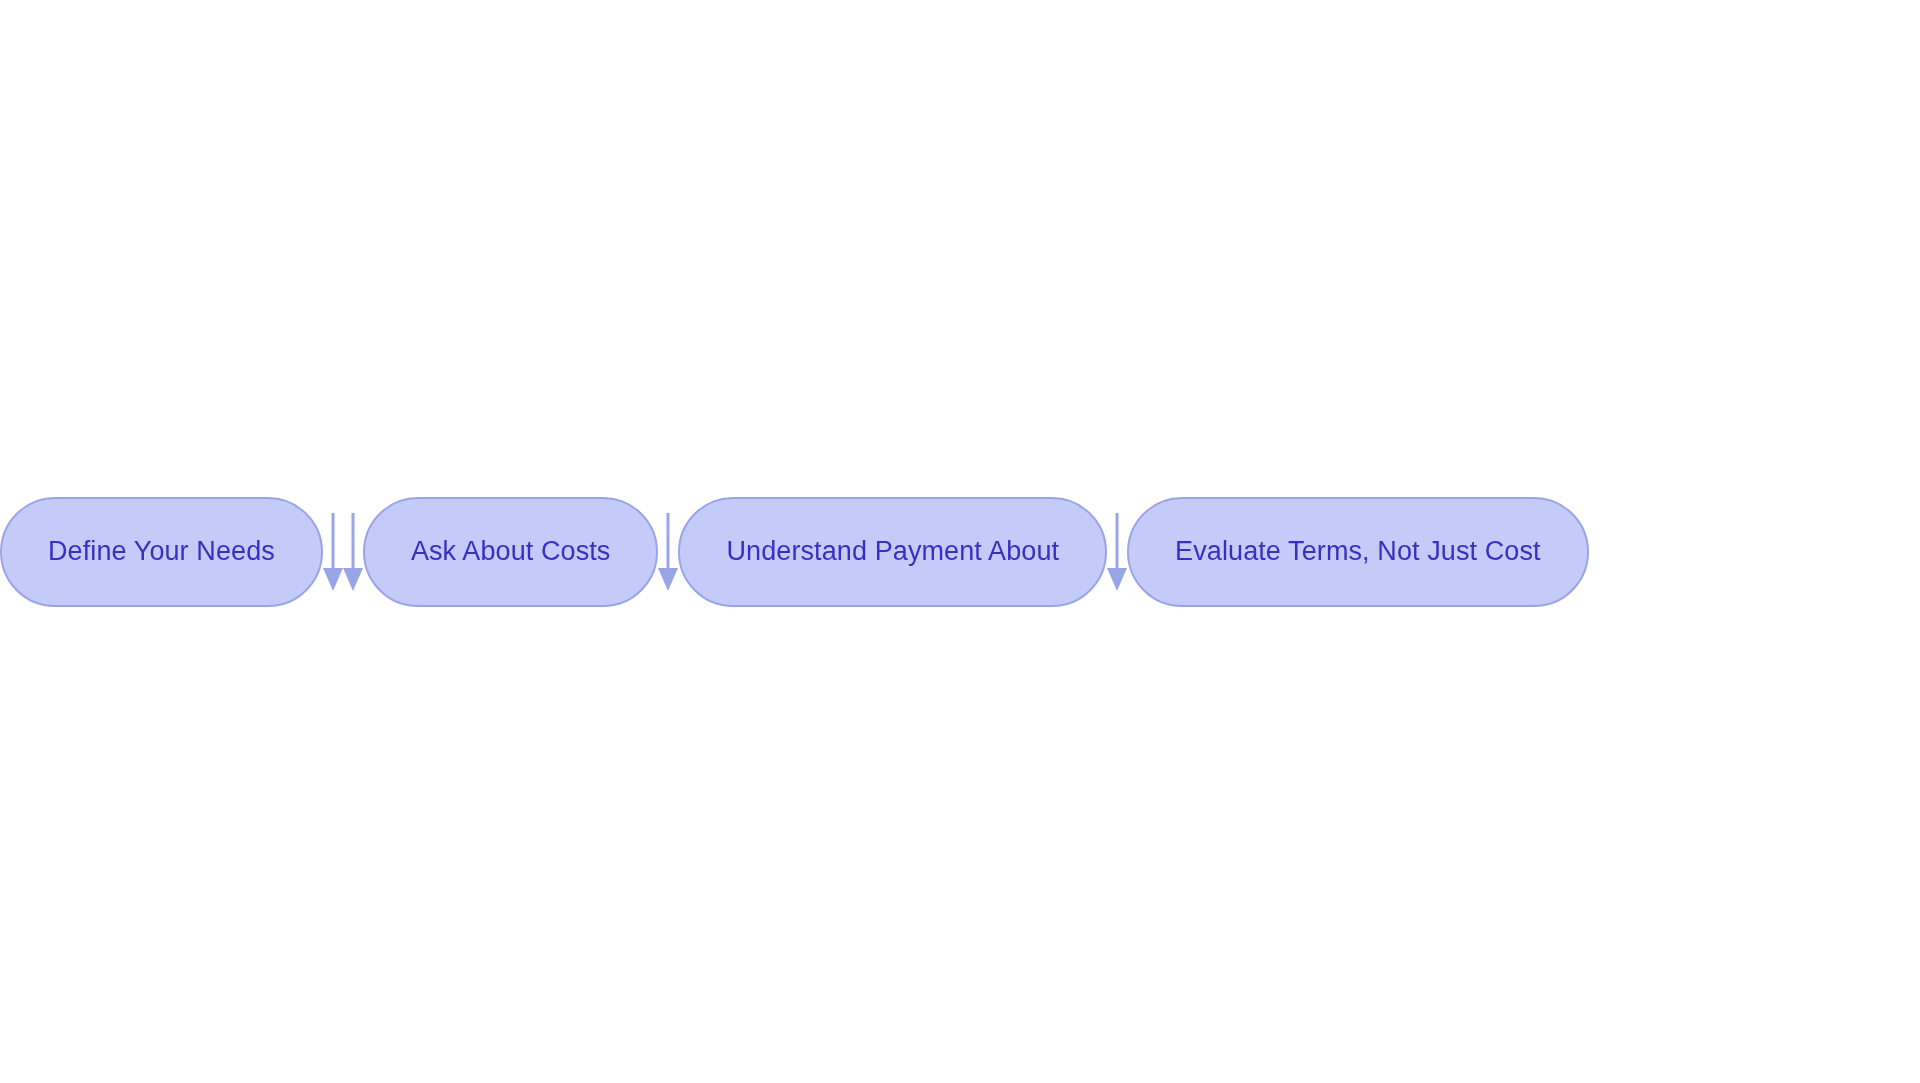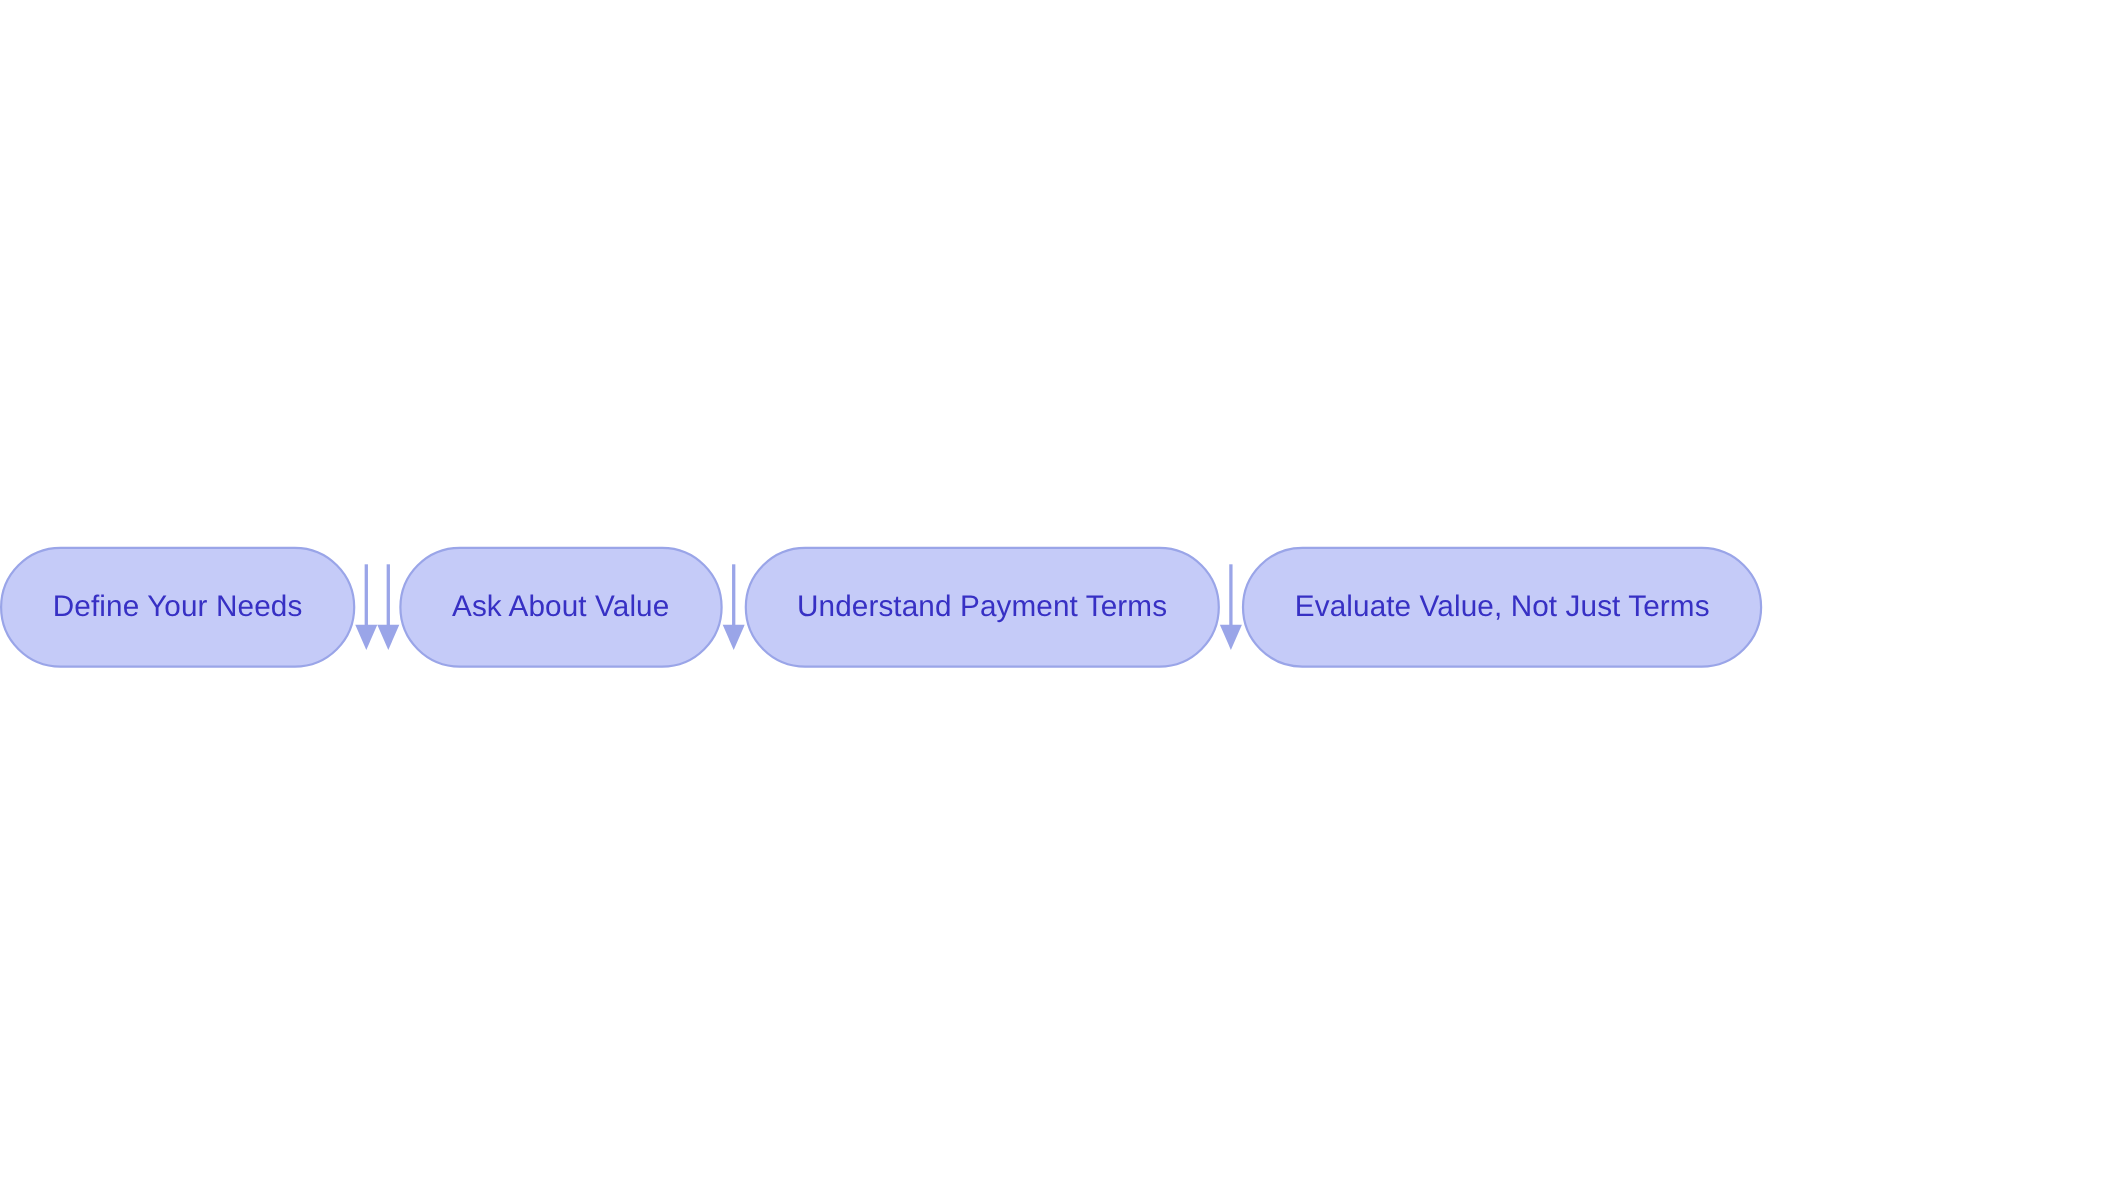--- a/index.html
+++ b/index.html
@@ -100,35 +100,35 @@
       <span class="conn-head"></span>
     </div>
 
 
     <div class="flow-connector">
       <span class="conn-line"></span>
       <span class="conn-head"></span>
     </div>
 
     <div class="flow-node">
-      <span>Ask About Value</span>
+      <span>Ask About Costs</span>
     </div>
 
     <div class="flow-connector">
       <span class="conn-line"></span>
       <span class="conn-head"></span>
     </div>
 
     <div class="flow-node">
-      <span>Understand Payment Terms</span>
+      <span>Understand Payment About</span>
     </div>
 
     <div class="flow-connector">
       <span class="conn-line"></span>
       <span class="conn-head"></span>
     </div>
 
     <div class="flow-node">
-      <span>Evaluate Value, Not Just Terms</span>
+      <span>Evaluate Terms, Not Just Cost</span>
     </div>
 
   </div>
 </div>
 
 </body></html>

